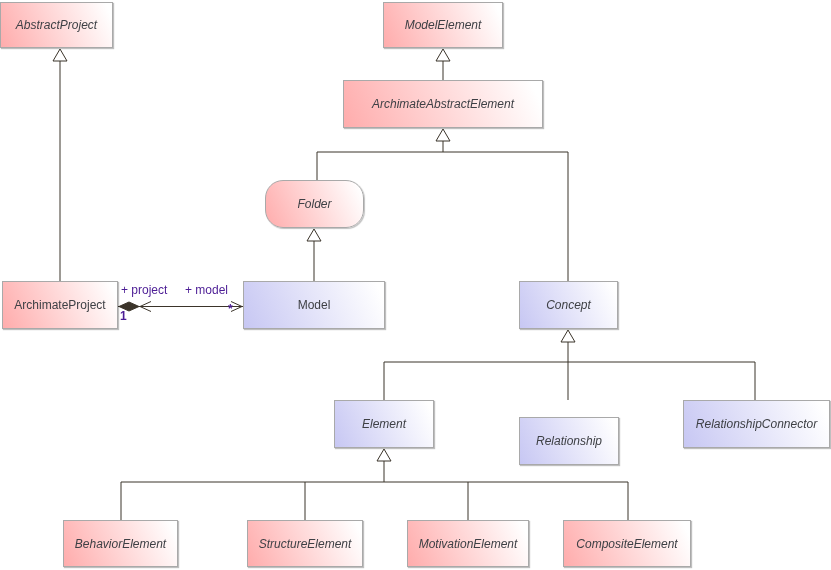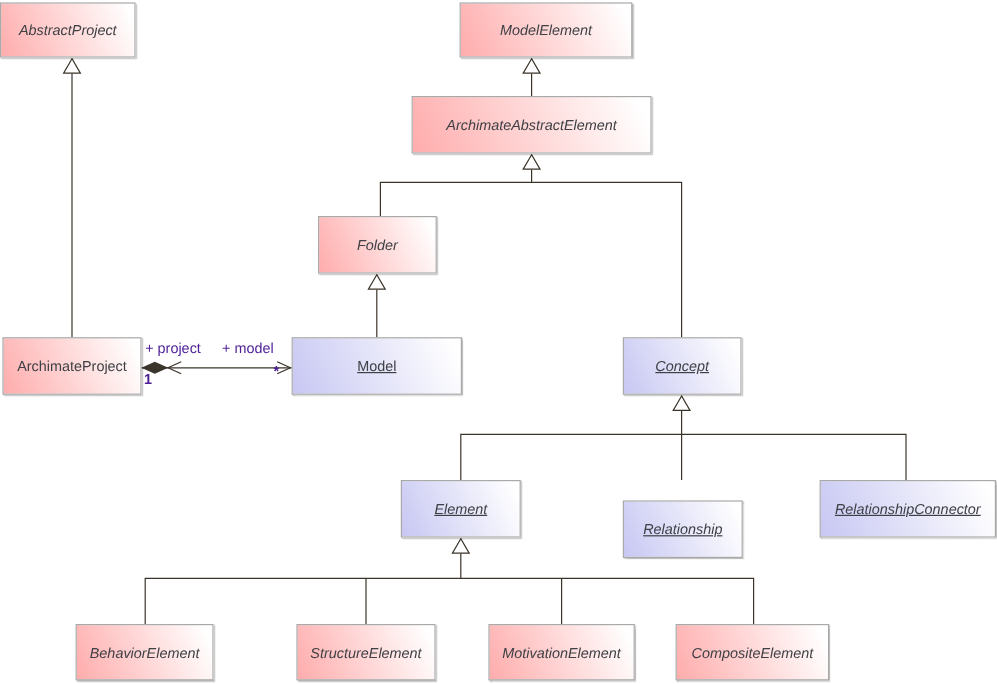--- a/index.html
+++ b/index.html
@@ -9,27 +9,27 @@
   }
   #edges{position:absolute;left:0;top:0;z-index:0;}
   .cls{
     position:absolute;box-sizing:border-box;z-index:2;
     border:1px solid #a9a9a9;
     box-shadow:1px 1px 1px rgba(0,0,0,0.25);
     display:flex;align-items:center;justify-content:center;
     font-size:12px;color:#3e4045;text-align:center;
   }
   .pink{background:linear-gradient(66deg,#ffacac 0%,#ffffff 95%);}
-  .blue{background:linear-gradient(66deg,#c7c7f3 0%,#ffffff 95%);text-decoration:underline;}
+  .blue{background:linear-gradient(66deg,#c7c7f3 0%,#ffffff 95%);}
   .abstract{font-style:italic;}
   
   #box-abstract-project        {left:0px;  top:2px;  width:113px;height:46px;}
-  #box-model-element           {left:383px;top:2px;  width:144px;height:46px;}
+  #box-model-element           {left:383px;top:2px;  width:120px;height:46px;}
   #box-archimate-abstract-elem {left:343px;top:80px; width:200px;height:48px;}
-  #box-folder                  {left:265px;top:180px;width:99px; height:48px;}
+  #box-folder                  {left:265px;top:180px;width:99px; height:48px;border-radius:18px;}
   #box-archimate-project       {left:2px;  top:281px;width:116px;height:48px;}
   #box-model                   {left:243px;top:281px;width:142px;height:48px;}
   #box-concept                 {left:519px;top:281px;width:99px; height:48px;}
   #box-element                 {left:334px;top:400px;width:100px;height:48px;}
   #box-relationship            {left:519px;top:400px;width:100px;height:48px;margin-top:17px;}
   #box-relationship-connector  {left:683px;top:400px;width:147px;height:48px;}
   #box-behavior-element        {left:63px; top:520px;width:115px;height:47px;}
   #box-structure-element       {left:247px;top:520px;width:116px;height:47px;}
   #box-motivation-element      {left:407px;top:520px;width:122px;height:47px;}
   #box-composite-element       {left:563px;top:520px;width:128px;height:47px;}

